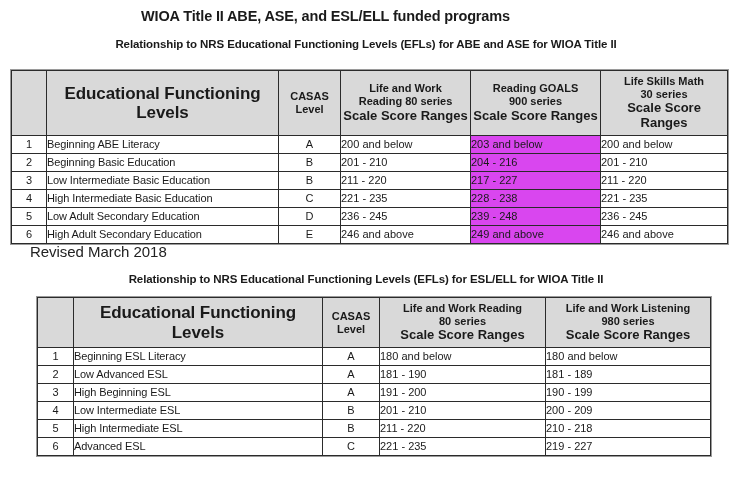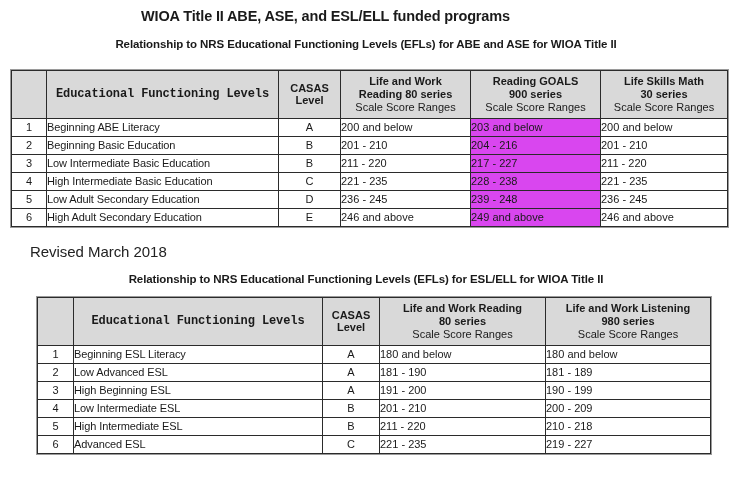--- a/index.html
+++ b/index.html
@@ -80,28 +80,27 @@
 
   
   table.efl thead th {
     background: #d9d9d9;
     font-weight: bold;
     text-align: center;
     padding: 4px 2px 4px 2px;
   }
   table.efl thead th.blank { background: #d9d9d9; }
   table.efl thead th.efl-head {
-    font-size: 12px;
+    font-size: 17px;
     letter-spacing: -0.1px;
-    font-family: Liberation Mono, monospace;
   }
   table.efl thead th .sub {
     display: block;
-    font-weight: normal;
-    font-size: 11px;
+    font-weight: bold;
+    font-size: 13px;
     padding-top: 1px;
   }
   table.efl thead th .ln {
     display: block;
   }
 
   
   table.efl tbody td {
     height: 17px;
   }

